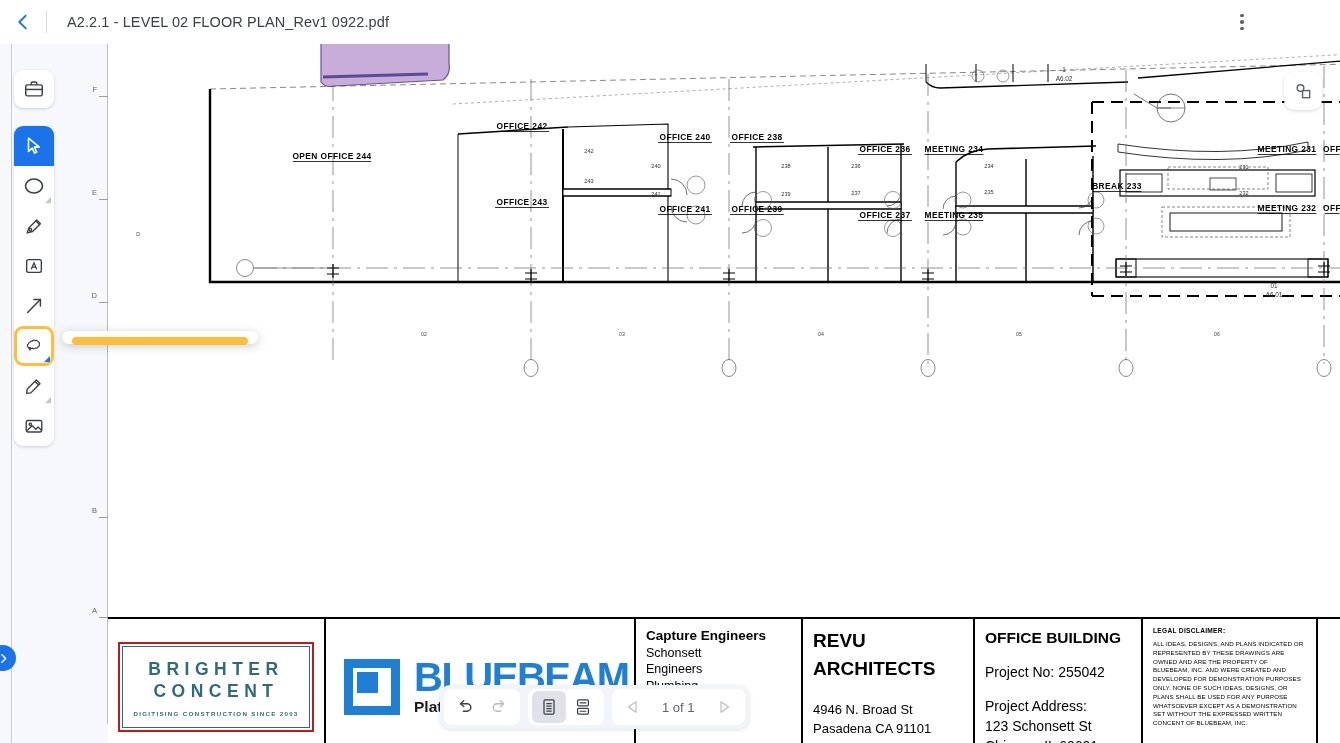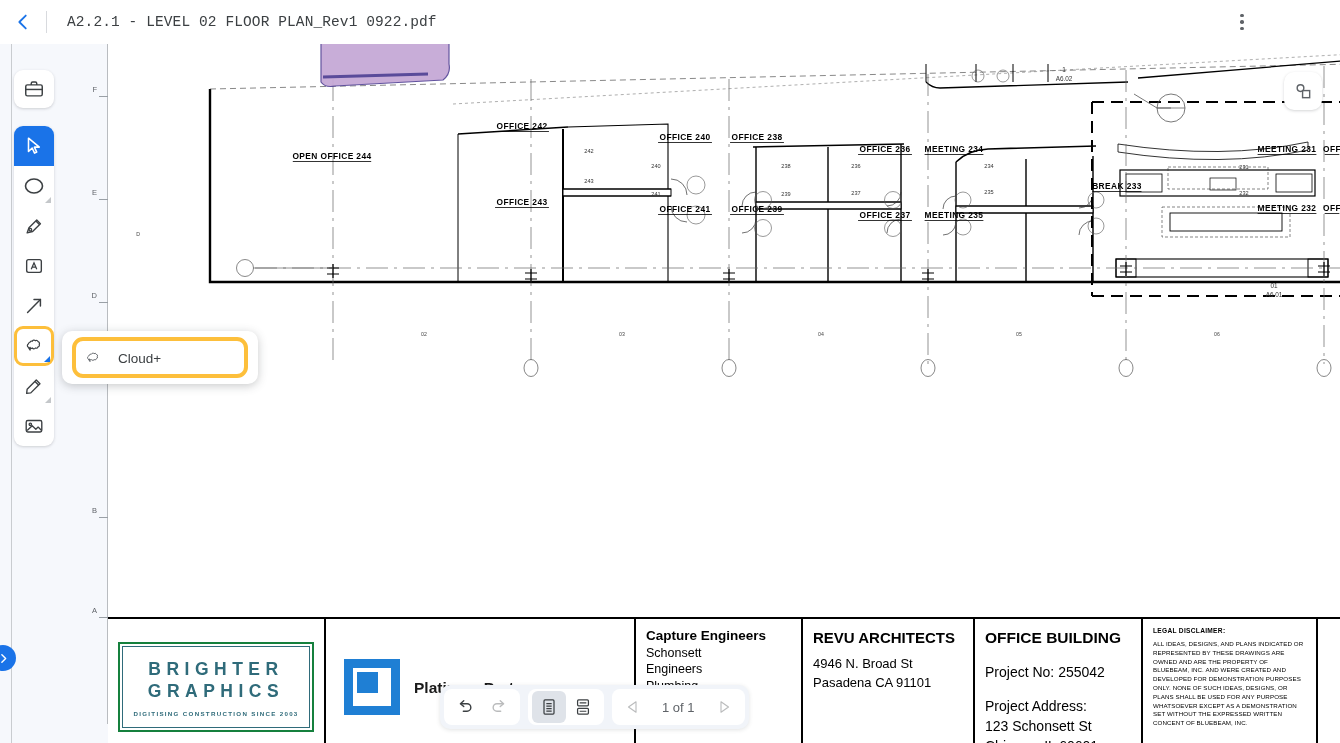--- a/index.html
+++ b/index.html
@@ -9,21 +9,20 @@
     background: #ffffff;
     overflow: hidden;
   }
   #app { position: relative; width: 1340px; height: 743px; background: #fff; }
 
   
   .topbar {
     position: absolute; left: 0; top: 0; width: 1268px; height: 44px;
     background: #ffffff; display: flex; align-items: center;
     z-index: 40;
-    font-family: Liberation Mono, monospace;
   }
   .back-btn {
     width: 46px; height: 44px; display: flex; align-items: center; justify-content: center;
     cursor: pointer;
   }
   .vdiv { width: 1px; height: 22px; background: #d8dade; }
   .doc-title {
     margin-left: 20px; font-size: 14.5px; color: #3c4043; letter-spacing: .1px;
     white-space: nowrap;
   }
@@ -131,36 +130,36 @@
   .bb-txt { font-size: 13px; color: #5f6368; padding: 0 12px; white-space: nowrap; }
 
   
   .titleblock {
     position: absolute; left: 108px; top: 583px; width: 1243px; height: 138px;
     border-top: 2px solid #000; display: flex; background: #fff;
   }
   .tb-cell { border-right: 2px solid #000; padding: 8px 10px; position: relative; }
   .tb-cell:last-child { border-right: none; }
   .bg-logo { width: 218px; display: flex; align-items: center; justify-content: center; }
-  .bg-frame { border: 2px solid #15803d; padding: 2px; width: 200px; }
+  .bg-frame { border: 2px solid #b91c1c; padding: 2px; width: 200px; }
   .bg-frame-in { border: 1px solid #2f6b7a; padding: 12px 6px 10px; text-align: center; }
   .bg-l1 { font-size: 17.5px; font-weight: bold; letter-spacing: 5.5px; color: #2f6b7a;
            font-family: "Liberation Sans", sans-serif; line-height: 1.25; }
   .bg-l3 { font-size: 6.2px; font-weight: bold; letter-spacing: 1.3px; color: #2f6b7a; margin-top: 7px; }
   .bluebeam { width: 310px; display: flex; align-items: center; padding-left: 18px; }
   .bb-mark { width: 56px; height: 56px; border: 9px solid #1f7fd4; position: relative; flex: none; }
   .bb-mark::after { content: ""; position: absolute; left: 4px; top: 4px; width: 21px; height: 21px;
                     background: #1f7fd4; }
   .bb-word { font-size: 40px; font-weight: bold; color: #1f7fd4; letter-spacing: -1.5px;
              line-height: .95; font-family: "Liberation Sans", sans-serif; }
   .bb-sub { font-size: 15.5px; font-weight: bold; color: #1a1a1a; margin-top: 2px; }
   .tb-eng { width: 167px; font-size: 12.5px; line-height: 1.32; }
   .tb-eng b { font-size: 13.5px; }
   .tb-arch { width: 172px; font-size: 13px; line-height: 1.45; }
-  .tb-arch .hd { font-weight: bold; font-size: 15px; margin-bottom: 6px; }
+  .tb-arch .hd { font-weight: bold; font-size: 19px; margin-bottom: 19px; }
   .tb-proj { width: 168px; font-size: 14px; line-height: 1.45; }
   .tb-proj .hd { font-weight: bold; font-size: 15.5px; margin-bottom: 13px; }
   .tb-proj .gap { height: 13px; }
   .tb-legal { width: 175px; }
   .tb-legal .hd { font-size: 6.6px; font-weight: bold; letter-spacing: .3px; margin-bottom: 6px; }
   .tb-legal .bd { font-size: 6.2px; line-height: 1.42; letter-spacing: .1px; }
   .tb-last { flex: 1; }
 
   
   .plan { position: absolute; left: 0; top: 0; width: 1245px; height: 560px; }
@@ -409,29 +408,30 @@
             </g>
         </svg>
       </div>
 
       <div class="titleblock" style="left:0;top:583px;width:1243px;">
 
         <div class="tb-cell bg-logo">
           <div class="bg-frame">
             <div class="bg-frame-in">
               <div class="bg-l1">BRIGHTER</div>
-              <div class="bg-l1">GRAPHICS</div>
+              <div class="bg-l1">CONCENT</div>
               <div class="bg-l3">DIGITISING CONSTRUCTION SINCE 2003</div>
             </div>
           </div>
         </div>
 
         <div class="tb-cell bluebeam">
           <div class="bb-mark"></div>
           <div style="margin-left:14px;">
+            <div class="bb-word">BLUEBEAM</div>
             <div class="bb-sub">Platinum Partner</div>
           </div>
         </div>
 
         <div class="tb-cell tb-eng">
           <b>Capture Engineers</b>
           <div>Schonsett</div>
           <div>Engineers</div>
           <div>Plumbing</div>
           <div style="height:12px"></div>
@@ -553,27 +553,20 @@
       </svg>
     </div>
   </div>
 
   <div class="menu">
     <div class="menu-inner"></div>
 
 
     <div class="menu-sep"></div>
 
-    <div class="menu-item">
-      <svg width="18" height="18" viewBox="0 0 24 24" fill="none" stroke="#5f6368" stroke-width="1.3">
-        <path d="M7.5 8.2 a2 2 0 0 1 2.6-1.4 a2 2 0 0 1 3.3-.6 a2 2 0 0 1 3 1 a2 2 0 0 1 1.3 3 a2 2 0 0 1-1.3 2.8
-                 a2 2 0 0 1-2.9 1.2 a2 2 0 0 1-3.2 .1 a2 2 0 0 1-2.9-1.2 L8 16.8 L5.6 13.2 a2 2 0 0 1 .2-3.4 a2 2 0 0 1 1.7-1.6 Z"></path>
-      </svg>
-      <span>Cloud+</span>
-    </div>
   </div>
 
   <div class="panel-handle">
     <svg width="13" height="13" viewBox="0 0 24 24" fill="none" stroke="#fff" stroke-width="2.6" stroke-linecap="round" stroke-linejoin="round">
       <polyline points="9 5 16 12 9 19"></polyline>
     </svg>
   </div>
 
   <div class="bottombar">
 

